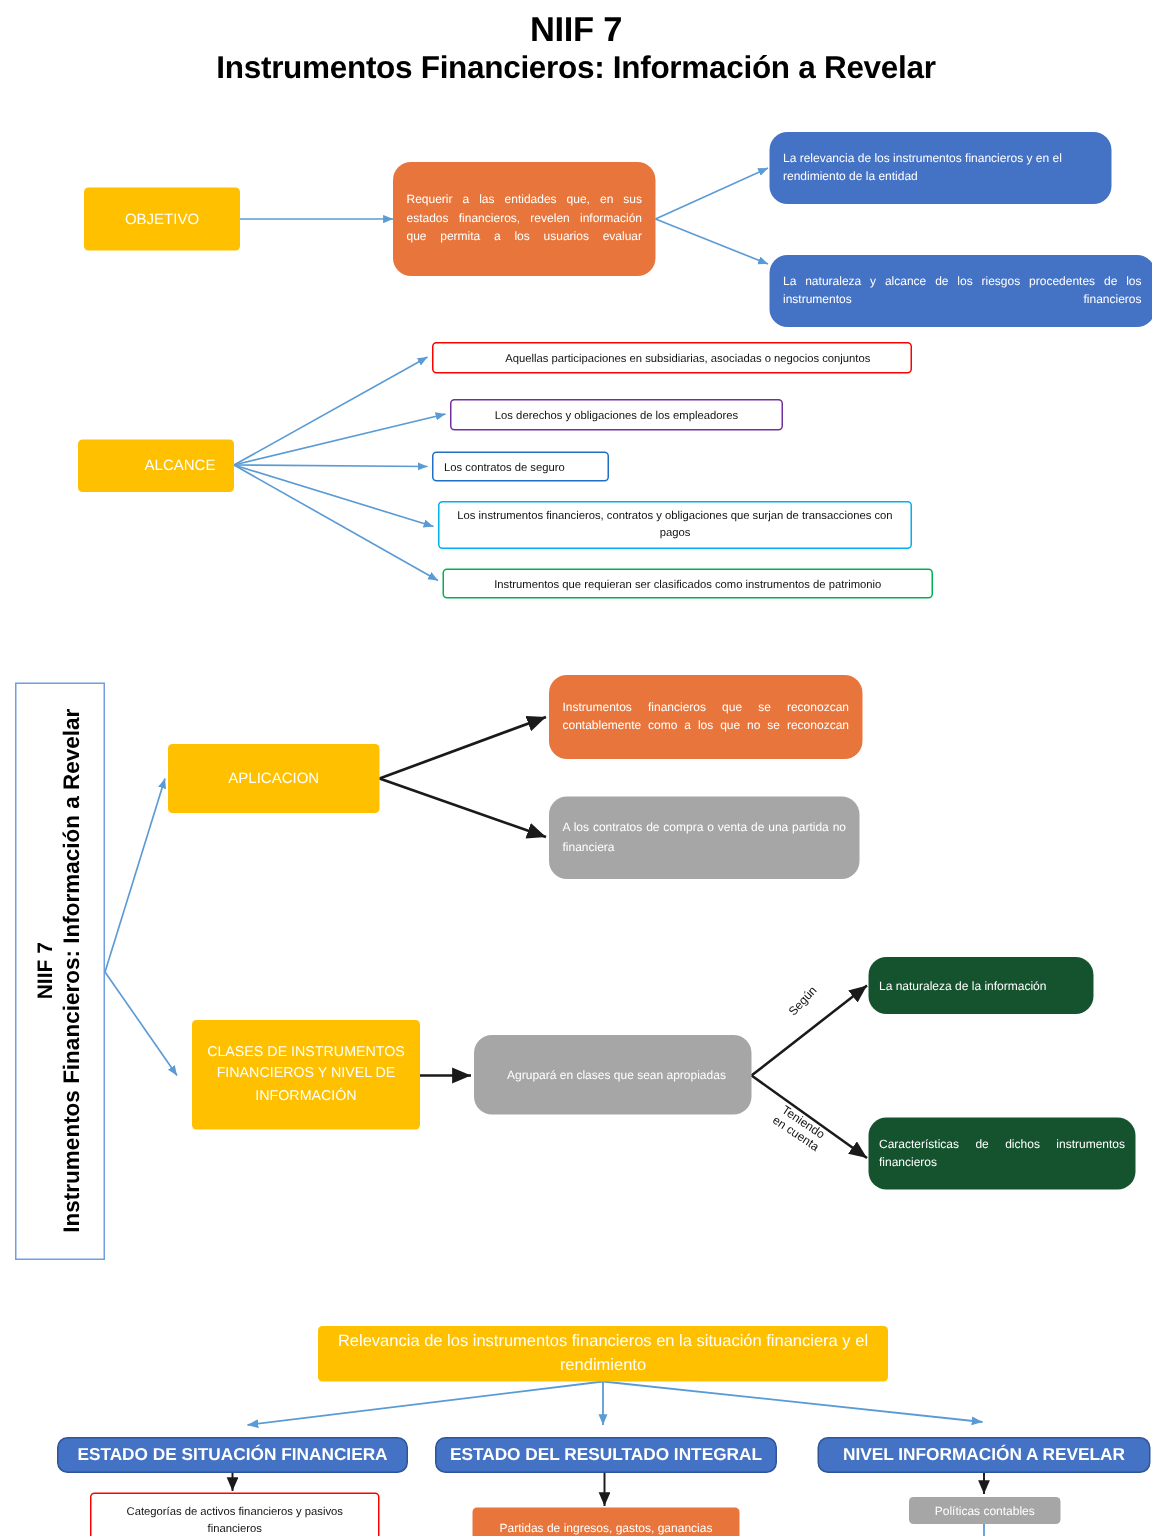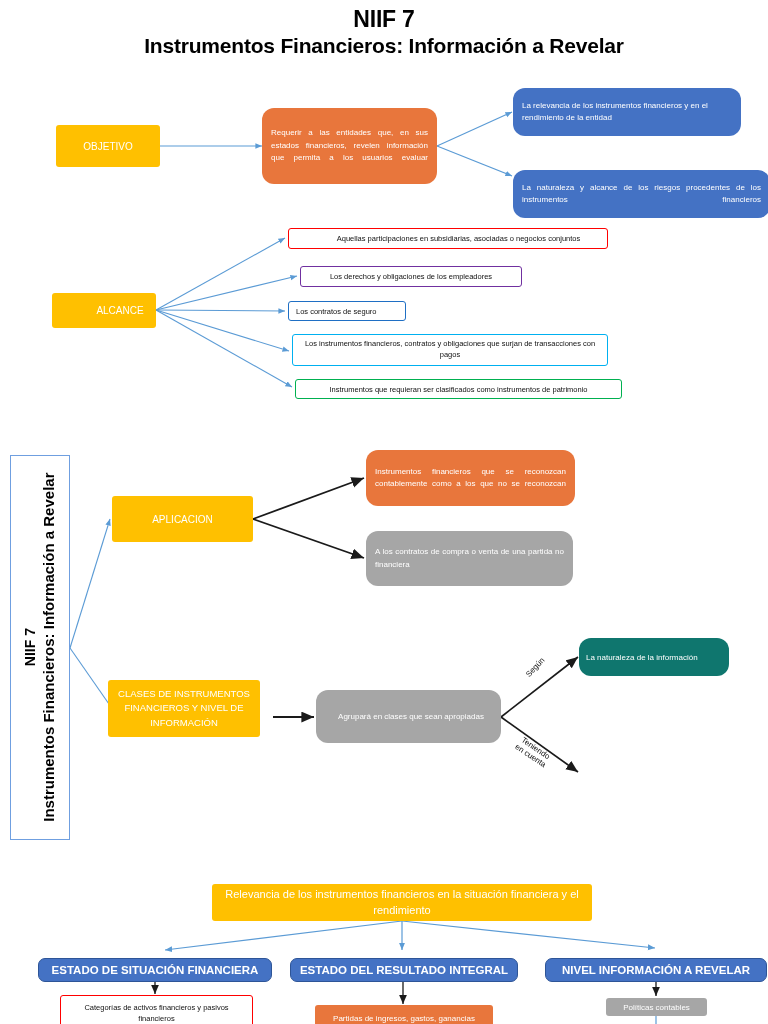--- a/index.html
+++ b/index.html
@@ -24,21 +24,21 @@
     letter-spacing:-0.2px;
   }
   #title-line1{font-size:23px;display:block;}
   #title-line2{font-size:21px;display:block;margin-top:1px;}
 
   
   .amber{background:#FFC000;color:#ffffff;}
   .orange{background:#E8763C;color:#ffffff;}
   .blue{background:#4472C4;color:#ffffff;}
   .gray{background:#A6A6A6;color:#ffffff;}
-  .green{background:#0f766e;color:#ffffff;}
+  .green{background:#14532d;color:#ffffff;}
   .blue-pill{background:#4472C4;color:#ffffff;border:1px solid #2E5597;}
 
   .outline{background:#ffffff;color:#111111;}
   .o-red{border:1.6px solid #FF0000;}
   .o-purple{border:1.6px solid #7030A0;}
   .o-darkblue{border:1.8px solid #1F6FC4;}
   .o-cyan{border:1.6px solid #00B0F0;}
   .o-green{border:1.6px solid #00B050;}
 
   .rounded-lg{border-radius:12px;}
@@ -177,41 +177,44 @@
   </div>
 
   <div class="node amber rounded-sm ctr" style="left:112px;top:496px;width:141px;height:46px;font-size:10px;">
     <span class="txt">APLICACION</span>
   </div>
 
   <div class="node gray rounded-lg just p8" style="left:366px;top:531px;width:207px;height:55px;font-size:8px;line-height:1.55;">
     <span class="txt">A los contratos de compra o venta de una partida no financiera</span>
   </div>
 
-  <div class="node amber rounded-sm ctr p6" style="left:108px;top:680px;width:152px;height:57px;font-size:9.5px;line-height:1.5;">
+  <div class="node amber rounded-sm ctr p6" style="left:128px;top:680px;width:152px;height:73px;font-size:9.5px;line-height:1.5;">
     <span class="txt">CLASES DE INSTRUMENTOS FINANCIEROS Y NIVEL DE INFORMACIÓN</span>
   </div>
 
   <div class="node gray rounded-lg ctr p6" style="left:316px;top:690px;width:185px;height:53px;font-size:8px;padding-left:12px;">
     <span class="txt">Agrupará en clases que sean apropiadas</span>
   </div>
 
   <div class="edge-label" style="left:528px;top:672px;transform:rotate(-47deg);transform-origin:left center;">
     <span>Según</span>
   </div>
 
   <div class="edge-label" style="left:518px;top:734px;transform:rotate(34deg);transform-origin:left center;text-align:center;">
     <span style="display:block;">Teniendo</span>
     <span style="display:block;">en cuenta</span>
   </div>
 
   <div class="node green rounded-lg lft p6" style="left:579px;top:638px;width:150px;height:38px;font-size:8px;">
     <span class="txt">La naturaleza de la información</span>
   </div>
 
+  <div class="node green rounded-lg just p6" style="left:579px;top:745px;width:178px;height:48px;font-size:8px;line-height:1.5;">
+    <span class="txt">Características de dichos instrumentos financieros</span>
+  </div>
 
   <div class="node amber rounded-sm ctr p6" style="left:212px;top:884px;width:380px;height:37px;font-size:11px;line-height:1.45;">
     <span class="txt">Relevancia de los instrumentos financieros en la situación financiera y el rendimiento</span>
   </div>
 
   <div class="node blue-pill pill ctr" style="left:38px;top:958px;width:234px;height:24px;font-size:11.5px;font-weight:bold;">
     <span class="txt">ESTADO DE SITUACIÓN FINANCIERA</span>
   </div>
   <div class="node outline o-red rounded-sm ctr p6" style="left:60px;top:995px;width:193px;height:36px;font-size:7.5px;line-height:1.5;overflow:hidden;">
     <span class="txt">Categorías de activos financieros y pasivos financieros</span>

